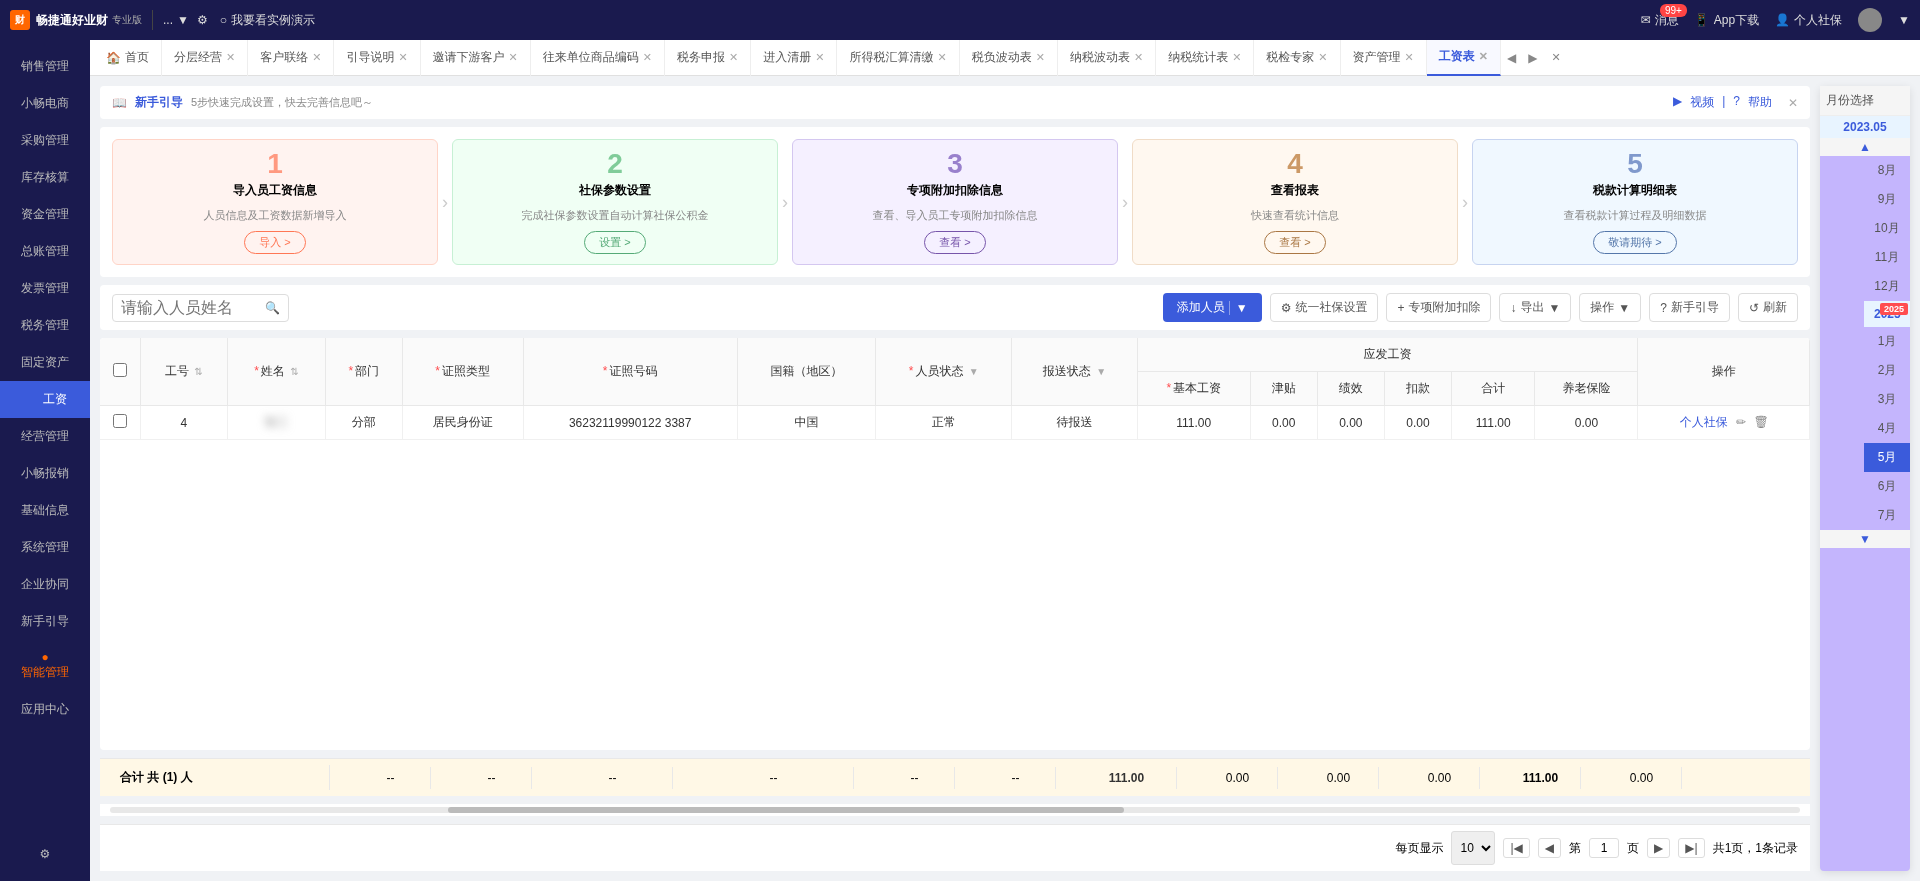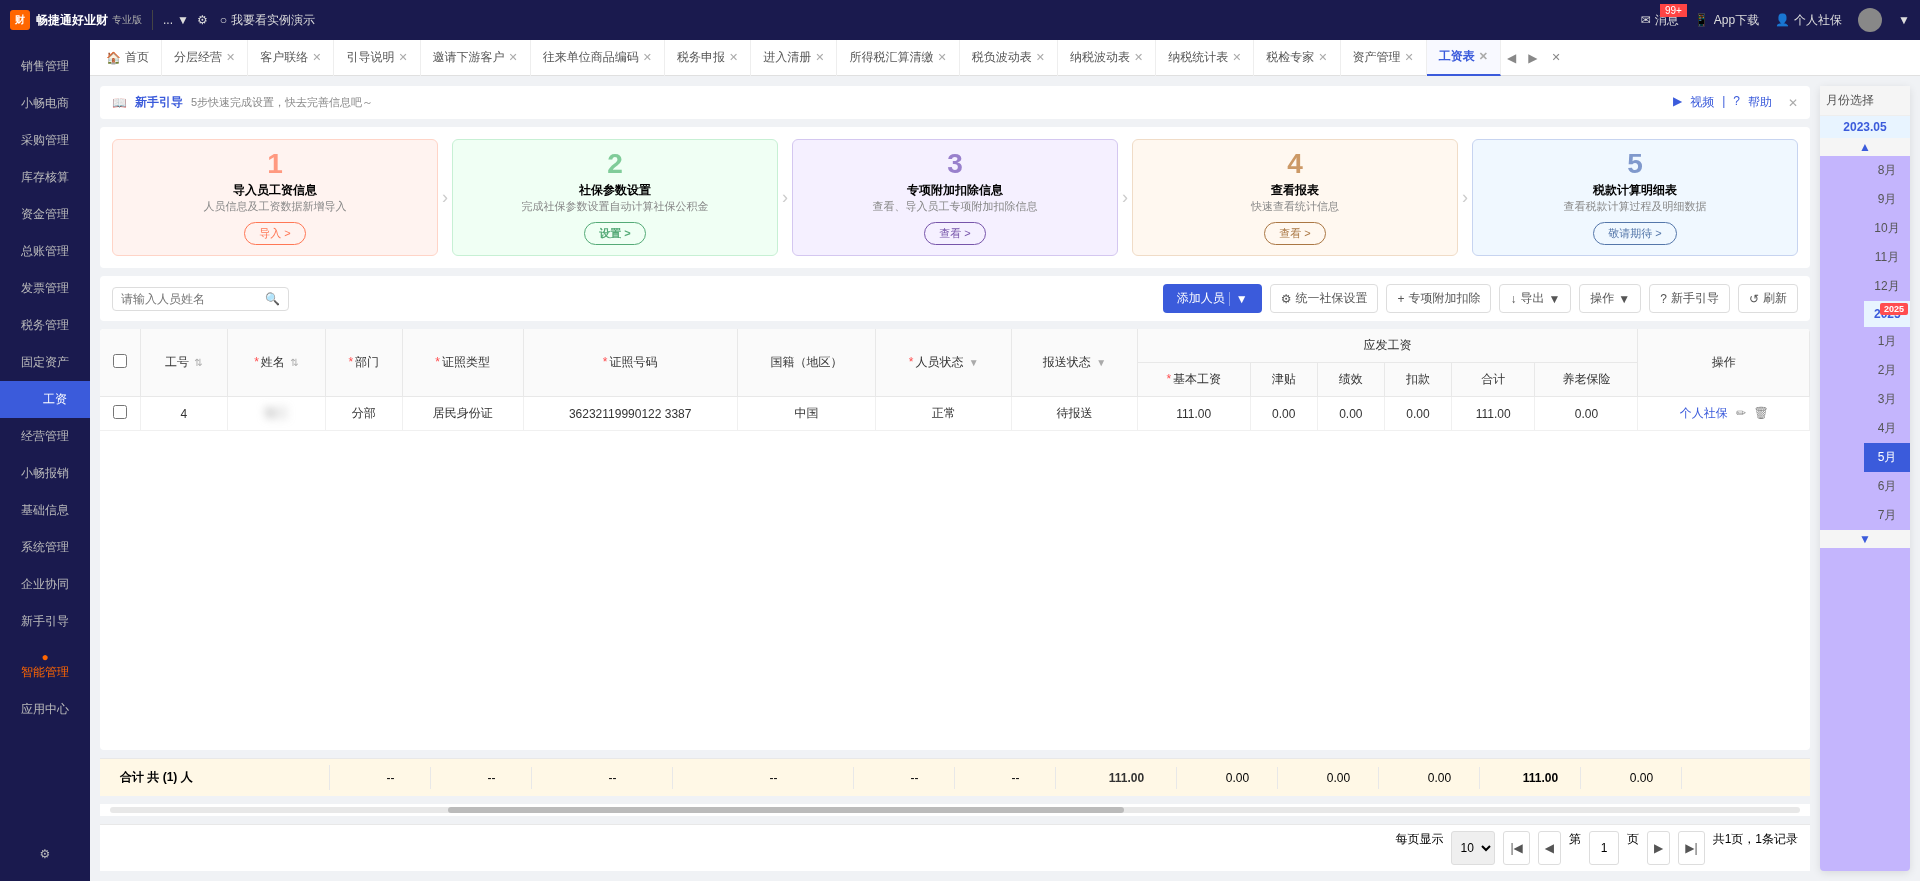--- a/index.html
+++ b/index.html
@@ -12,21 +12,21 @@
     .top-bar { height: 40px; background: #1a1a4e; display: flex; align-items: center; padding: 0 10px; color: #fff; flex-shrink: 0; }
     .top-bar-logo { display: flex; align-items: center; gap: 6px; font-size: 13px; color: #fff; font-weight: bold; }
     .top-bar-logo-icon { width: 20px; height: 20px; background: #ff6600; border-radius: 3px; display: flex; align-items: center; justify-content: center; font-size: 10px; color: white; }
     .top-bar-edition { font-size: 10px; color: #aaa; margin-left: 4px; }
     .top-bar-divider { width: 1px; height: 20px; background: #444; margin: 0 10px; }
     .top-bar-company { display: flex; align-items: center; gap: 4px; color: #ddd; font-size: 12px; cursor: pointer; }
     .top-bar-settings { color: #ddd; margin-left: 8px; cursor: pointer; }
     .top-bar-demo { display: flex; align-items: center; gap: 4px; color: #ddd; margin-left: 12px; cursor: pointer; font-size: 12px; }
     .top-bar-right { margin-left: auto; display: flex; align-items: center; gap: 16px; color: #ddd; }
     .top-bar-right-item { display: flex; align-items: center; gap: 4px; cursor: pointer; font-size: 12px; position: relative; }
-    .badge { background: #ff4444; color: white; border-radius: 0; padding: 1px 5px; font-size: 10px; position: absolute; top: -8px; right: -8px; }
+    .badge { background: #ff4444; color: white; border-radius: 6px; padding: 1px 5px; font-size: 10px; position: absolute; top: -8px; right: -8px; }
     .top-bar-avatar { width: 24px; height: 24px; background: #888; border-radius: 50%; }
 
     
     .main-layout { display: flex; flex: 1; overflow: hidden; }
     
     
     .sidebar { width: 90px; background: #1a1a4e; color: #ccc; display: flex; flex-direction: column; align-items: center; padding-top: 8px; flex-shrink: 0; }
     .sidebar-item { width: 100%; text-align: center; padding: 10px 4px; cursor: pointer; color: #bbb; font-size: 12px; }
     .sidebar-item.active { background: #3b5bdb; color: #fff; padding-left: 24px; }
     .sidebar-item-label { display: block; }
@@ -65,33 +65,33 @@
     .guide-step-3 { background: #f5f0ff; border: 1px solid #d4c7f0; }
     .guide-step-4 { background: #fff8f0; border: 1px solid #f0dcc7; }
     .guide-step-5 { background: #f0f8ff; border: 1px solid #c7d4f0; }
     .guide-step-number { font-size: 28px; font-weight: bold; line-height: 1; }
     .guide-step-1 .guide-step-number { color: #ff9980; }
     .guide-step-2 .guide-step-number { color: #80cc99; }
     .guide-step-3 .guide-step-number { color: #9980cc; }
     .guide-step-4 .guide-step-number { color: #cc9966; }
     .guide-step-5 .guide-step-number { color: #8099cc; }
     .guide-step-title { font-weight: bold; font-size: 12px; text-align: center; margin-top: 4px; }
-    .guide-step-desc { font-size: 11px; color: #888; text-align: center; line-height: 1.4; margin-top: 0; }
+    .guide-step-desc { font-size: 11px; color: #888; text-align: center; line-height: 1.4; margin-top: 9px; }
     .guide-step-btn { margin-top: 8px; padding: 3px 14px; border-radius: 12px; border: 1px solid; cursor: pointer; font-size: 11px; background: transparent; }
     .guide-step-1 .guide-step-btn { border-color: #ff7755; color: #ff7755; }
-    .guide-step-2 .guide-step-btn { border-color: #55aa77; color: #55aa77; font-weight: bold; }
+    .guide-step-2 .guide-step-btn { border-color: #55aa77; color: #55aa77; }
     .guide-step-3 .guide-step-btn { border-color: #7755aa; color: #7755aa; }
     .guide-step-4 .guide-step-btn { border-color: #aa7744; color: #aa7744; }
     .guide-step-5 .guide-step-btn { border-color: #5577aa; color: #5577aa; }
     .guide-arrow { color: #ccc; font-size: 18px; padding: 0 4px; }
 
     
     .toolbar { background: #fff; padding: 8px 12px; display: flex; align-items: center; gap: 8px; border-radius: 4px; flex-shrink: 0; }
     .search-input-wrap { display: flex; align-items: center; border: 1px solid #ddd; border-radius: 4px; padding: 4px 8px; gap: 4px; }
-    .search-input { border: none; outline: none; font-size: 12px; color: #000000; width: 140px; }
+    .search-input { border: none; outline: none; font-size: 16px; color: #000000; width: 140px; }
     .search-icon { color: #aaa; cursor: pointer; }
     .toolbar-right { margin-left: auto; display: flex; align-items: center; gap: 8px; }
     .btn-primary { background: #3b5bdb; color: #fff; border: none; padding: 6px 14px; border-radius: 4px; cursor: pointer; font-size: 12px; display: flex; align-items: center; gap: 4px; }
     .btn-primary-caret { border-left: 1px solid rgba(255,255,255,0.4); padding-left: 6px; }
     .btn-ghost { background: #fff; color: #555; border: 1px solid #ddd; padding: 5px 10px; border-radius: 4px; cursor: pointer; font-size: 12px; display: flex; align-items: center; gap: 4px; }
 
     
     .table-container { background: #fff; border-radius: 4px; flex: 1; overflow: auto; }
     table { width: 100%; border-collapse: collapse; font-size: 12px; }
     thead th { background: #fafafa; padding: 8px 10px; text-align: center; border-bottom: 1px solid #e8e8e8; border-right: 1px solid #e8e8e8; color: #333; white-space: nowrap; font-weight: normal; }
@@ -101,21 +101,21 @@
     .operation-link { color: #3b5bdb; cursor: pointer; margin: 0 3px; }
     .operation-icon { color: #888; cursor: pointer; margin: 0 2px; }
     .sort-icon { color: #aaa; font-size: 10px; margin-left: 2px; }
     .filter-icon { color: #aaa; font-size: 10px; margin-left: 2px; }
 
     
     .table-footer { background: #fff8e6; padding: 6px 10px; display: flex; align-items: center; border-top: 1px solid #e8e8e8; flex-shrink: 0; font-size: 12px; }
     .footer-cell { padding: 4px 10px; text-align: center; border-right: 1px solid #e8e8e8; }
 
     
-    .pagination { background: #fff; padding: 6px 12px; display: flex; justify-content: flex-end; gap: 8px; border-top: 1px solid #e8e8e8; font-size: 12px; flex-shrink: 0; }
+    .pagination { background: #fff; padding: 6px 12px; display: flex; align-items: center; justify-content: flex-end; gap: 8px; border-top: 1px solid #e8e8e8; font-size: 12px; flex-shrink: 0; }
     .page-size-select { border: 1px solid #ddd; padding: 8px 4px; border-radius: 3px; }
     .page-nav-btn { border: 1px solid #ddd; background: #fff; padding: 2px 6px; border-radius: 3px; cursor: pointer; color: #555; }
     .page-nav-btn:disabled { color: #ccc; cursor: default; }
     .page-input { border: 1px solid #ddd; width: 30px; text-align: center; padding: 2px; border-radius: 3px; }
 
     
     .h-scroll-area { height: 12px; background: #fff; display: flex; align-items: center; padding: 0 10px; flex-shrink: 0; }
     .h-scrollbar { flex: 1; height: 6px; background: #e8e8e8; border-radius: 3px; position: relative; }
     .h-scrollbar-thumb { position: absolute; left: 20%; width: 40%; height: 6px; background: #bbb; border-radius: 3px; }
 

